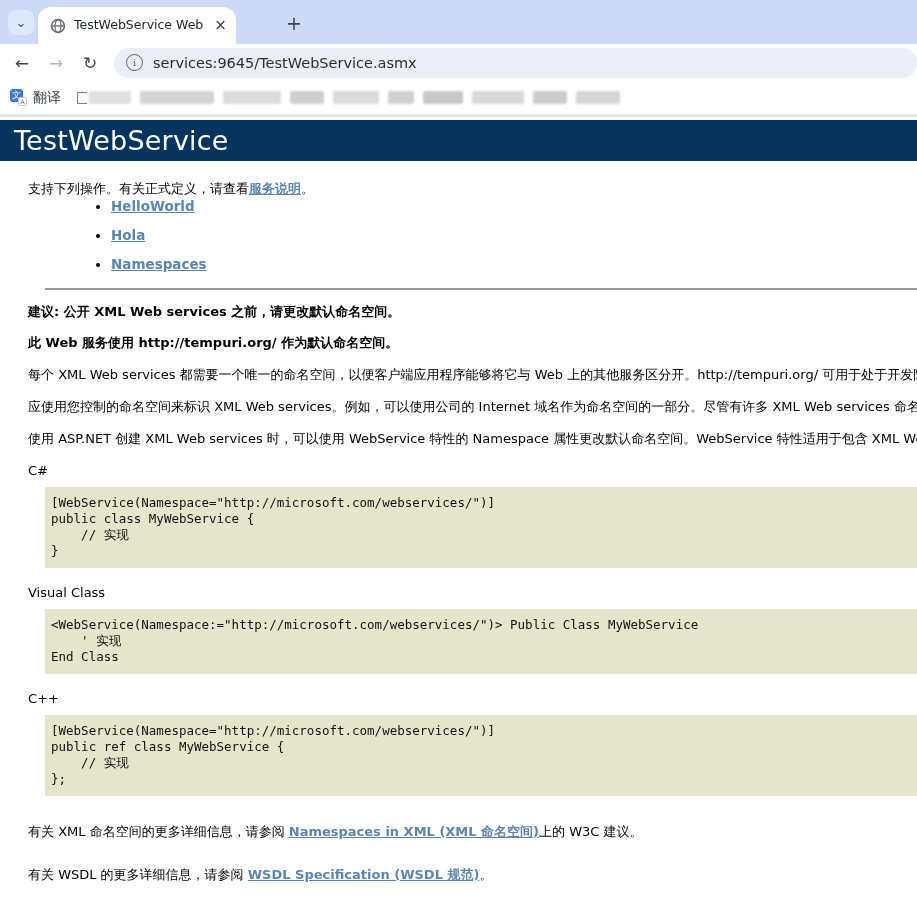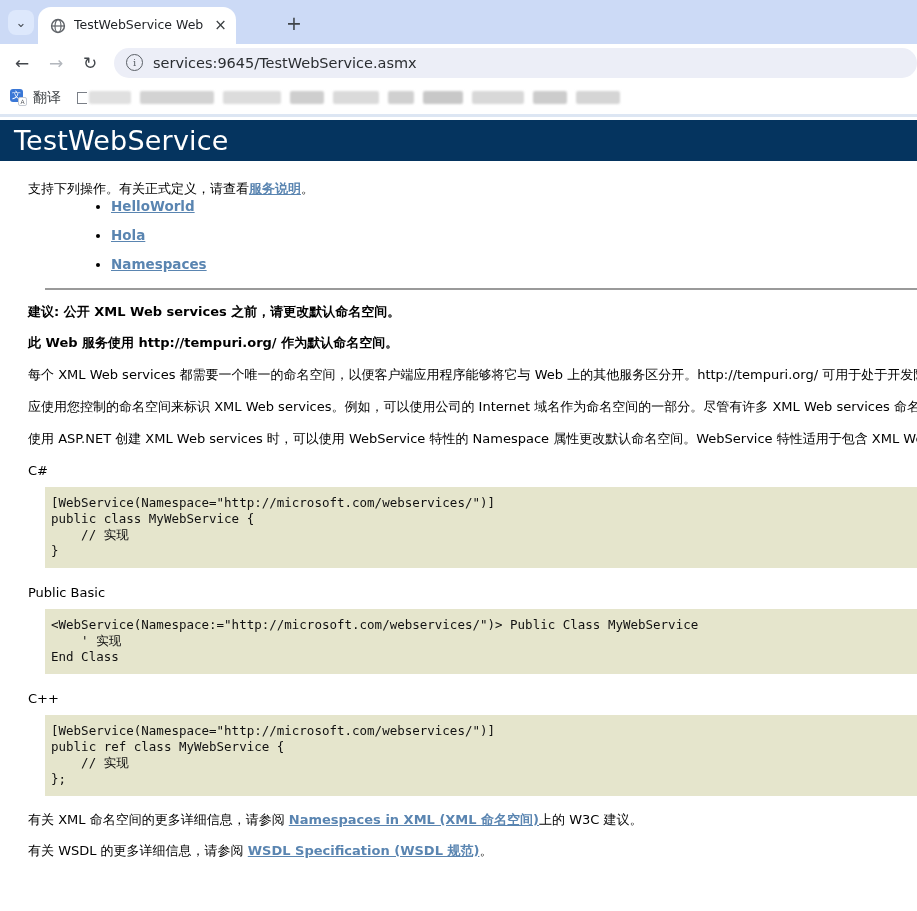--- a/index.html
+++ b/index.html
@@ -61,21 +61,21 @@
   a.svc-link { color:#5a85b1; font-weight:bold; text-decoration:underline; cursor:pointer; }
   ul.ops { list-style:disc; margin-top:2px; padding-left:83px; }
   ul.ops li { margin-bottom:12px; line-height:17px; }
   ul.ops a { font-size:13.5px; }
   hr.rule { border:none; border-top:2px solid #9a9a9a; margin:15px 0 0 17px; }
   p.bold { font-weight:bold; margin-top:14px; }
   p.bold + p.bold { margin-top:16px; }
   .code-label { margin-top:18px; line-height:15px; }
   pre.code { margin:9px 0 0 17px; background:#e5e5cc; padding:8px 8px 9px 6px;
       font-family:"DejaVu Sans Mono","Liberation Mono",monospace; font-size:12.5px; line-height:16px; color:#111; }
-  p.footer-line { margin-top:16px; }
+  p.footer-line { margin-top:28px; }
   p.footer-first { }
 </style>
 </head>
 <body>
 
 <div class="viewport">
 
   <div class="tabstrip">
     <div class="tab-search-btn">
       <span>⌄</span>
@@ -151,21 +151,21 @@
       <p>每个 XML Web services 都需要一个唯一的命名空间，以便客户端应用程序能够将它与 Web 上的其他服务区分开。http://tempuri.org/ 可用于处于开发阶段的 XML Web services。</p>
       <p>应使用您控制的命名空间来标识 XML Web services。例如，可以使用公司的 Internet 域名作为命名空间的一部分。尽管有许多 XML Web services 命名空间看上去类似于 URL，但它们不需要指向实际的资源。（XML Web services 命名空间为 URI。）</p>
       <p>使用 ASP.NET 创建 XML Web services 时，可以使用 WebService 特性的 Namespace 属性更改默认命名空间。WebService 特性适用于包含 XML Web services 方法的类。</p>
 
       <p class="code-label">C#</p>
       <pre class="code">[WebService(Namespace="http://microsoft.com/webservices/")]
 public class MyWebService {
     // 实现
 }</pre>
 
-      <p class="code-label">Public Basic</p>
+      <p class="code-label">Visual Class</p>
       <pre class="code">&lt;WebService(Namespace:="http://microsoft.com/webservices/")&gt; Public Class MyWebService
     ' 实现
 End Class</pre>
 
       <p class="code-label">C++</p>
       <pre class="code">[WebService(Namespace="http://microsoft.com/webservices/")]
 public ref class MyWebService {
     // 实现
 };</pre>
 

